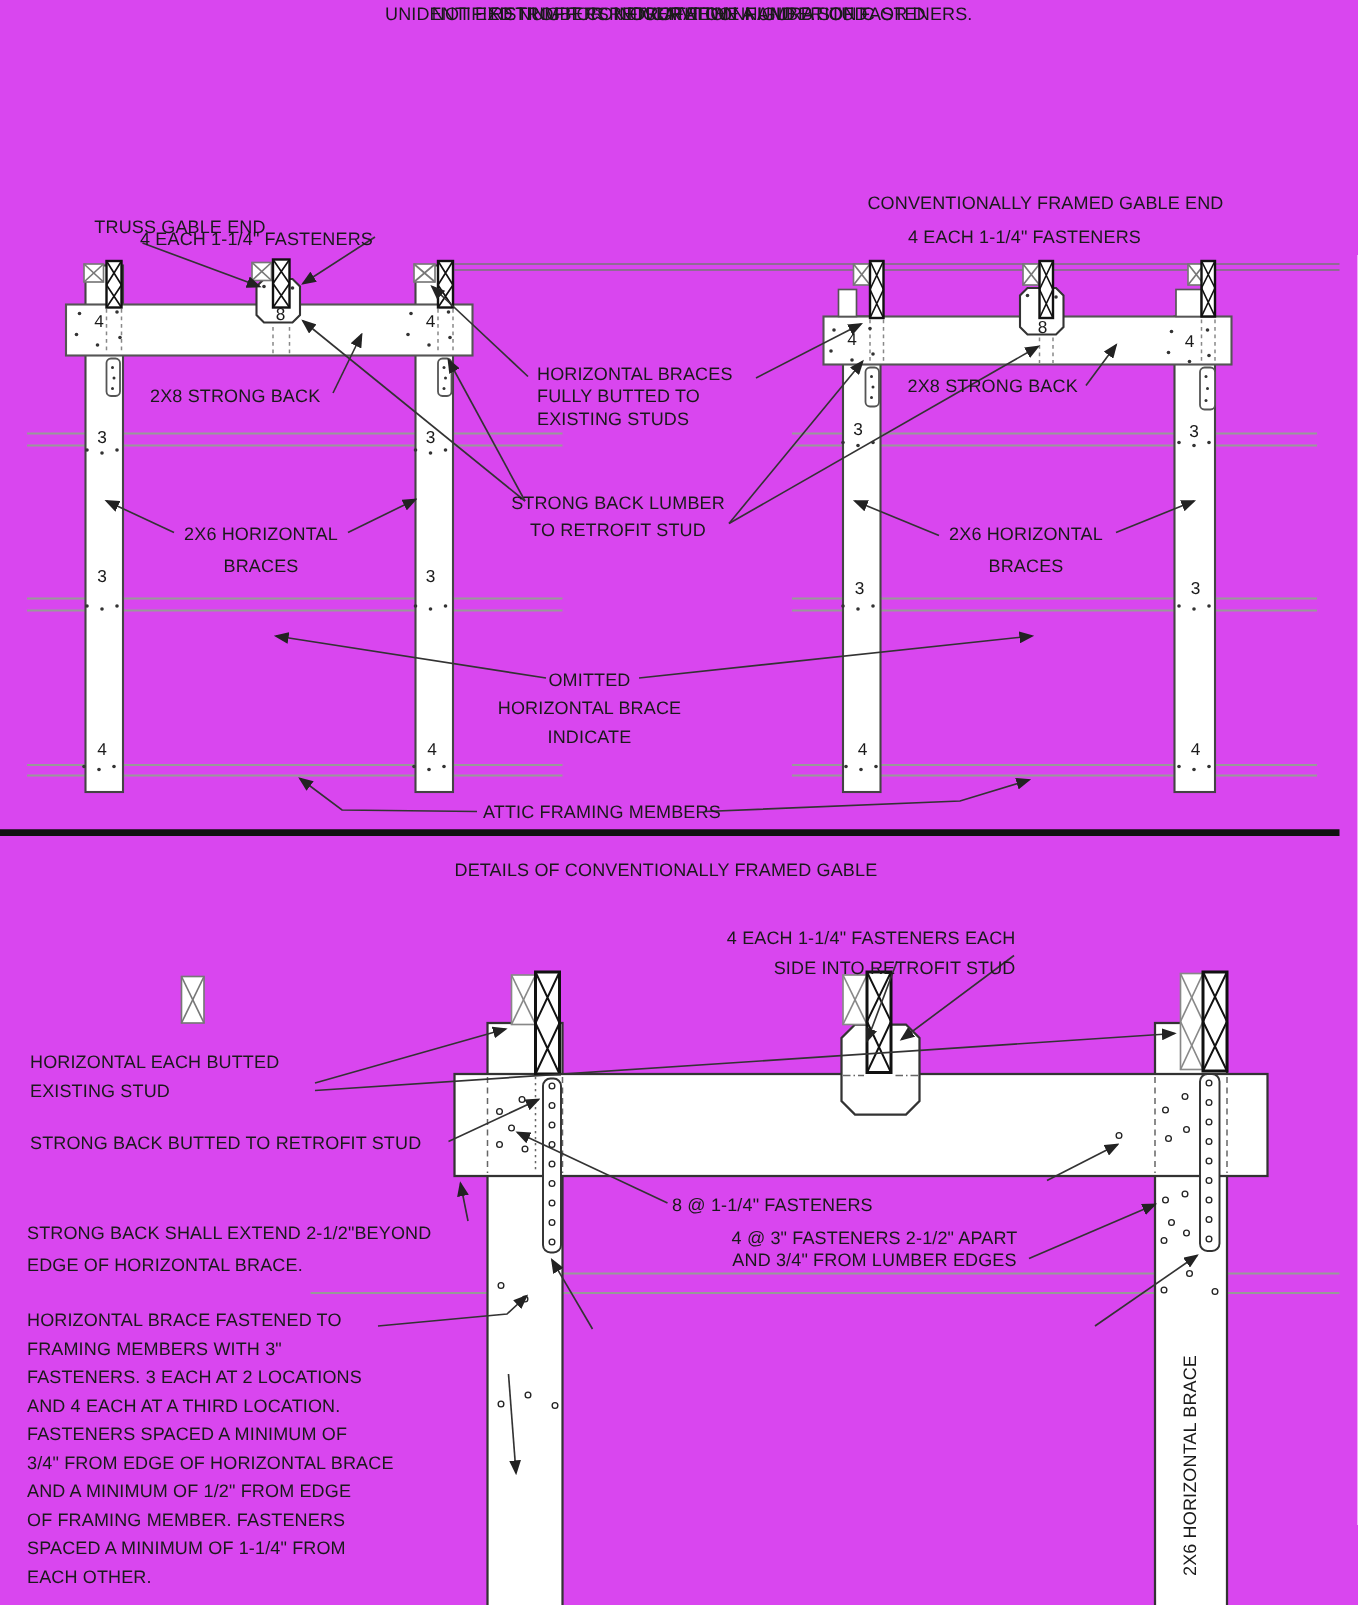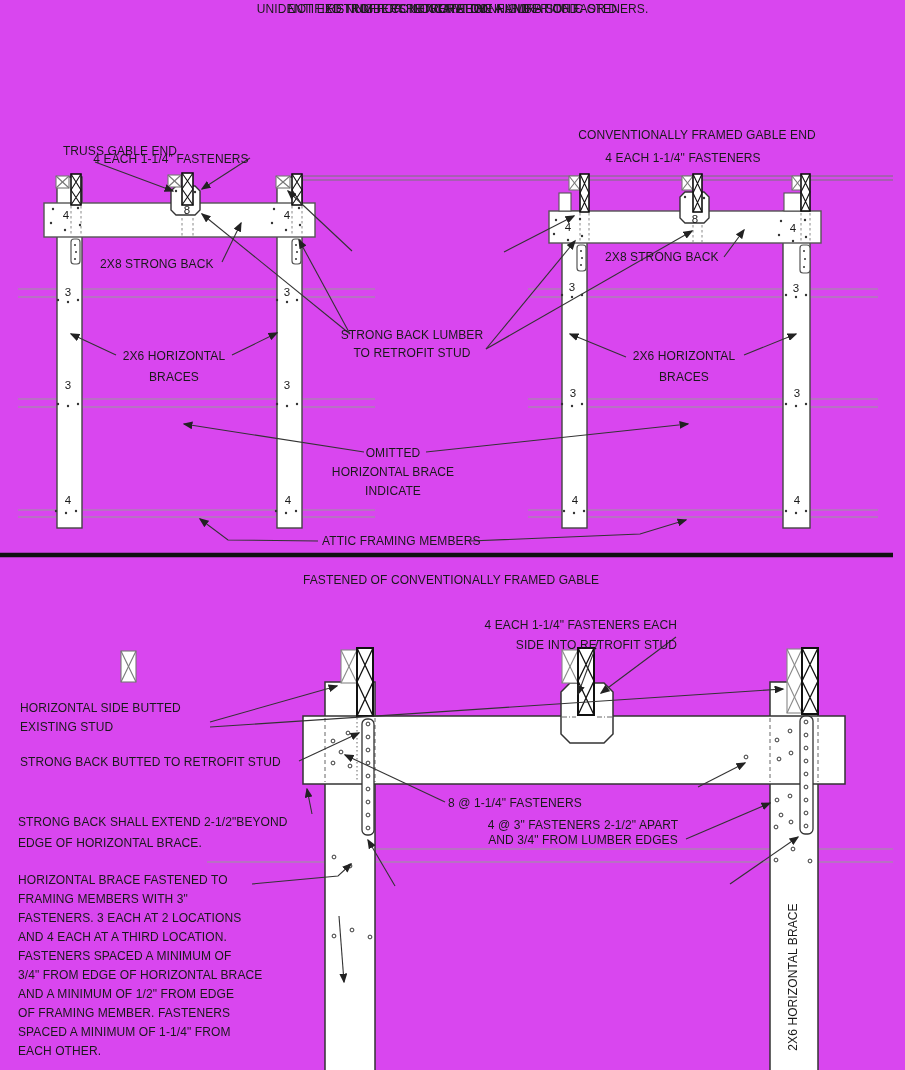--- a/index.html
+++ b/index.html
@@ -353,31 +353,34 @@
 <div class="lbl ctr" style="left:577px;top:126px;width:240px">CONVENTIONALLY FRAMED GABLE END</div>
 <div class="lbl ctr" style="left:563px;top:149px;width:240px">4 EACH 1-1/4" FASTENERS</div>
 
 <div class="lbl" style="left:100px;top:255px">2X8 STRONG BACK</div>
 <div class="lbl" style="left:605px;top:248px">2X8 STRONG BACK</div>
 <div class="lbl ctr" style="left:84px;top:346px;width:180px;line-height:21px">2X6 HORIZONTAL
 BRACES</div>
 <div class="lbl ctr" style="left:594px;top:346px;width:180px;line-height:21px">2X6 HORIZONTAL
 BRACES</div>
 
+<div class="lbl" style="left:358px;top:242px;line-height:15px">HORIZONTAL BRACES
+FULLY BUTTED TO
+EXISTING STUDS</div>
 <div class="lbl ctr" style="left:338px;top:326px;width:148px">STRONG BACK LUMBER
 TO RETROFIT STUD</div>
 <div class="lbl ctr" style="left:328px;top:444px;width:130px;line-height:19px">OMITTED
 HORIZONTAL BRACE
 INDICATE</div>
 <div class="lbl" style="left:322px;top:532px">ATTIC FRAMING MEMBERS</div>
 
-<div class="lbl" style="left:303px;top:571px">FASTENED OF CONVENTIONALLY FRAMED GABLE</div>
+<div class="lbl" style="left:303px;top:571px">DETAILS OF CONVENTIONALLY FRAMED GABLE</div>
 <div class="lbl rt" style="left:455px;top:615px;width:222px;line-height:20px">4 EACH 1-1/4" FASTENERS EACH
 SIDE INTO RETROFIT STUD</div>
-<div class="lbl" style="left:20px;top:699px;line-height:19px">HORIZONTAL SIDE BUTTED
+<div class="lbl" style="left:20px;top:699px;line-height:19px">HORIZONTAL EACH BUTTED
 EXISTING STUD</div>
 <div class="lbl" style="left:20px;top:753px">STRONG BACK BUTTED TO RETROFIT STUD</div>
 <div class="lbl" style="left:18px;top:812px;line-height:21px">STRONG BACK SHALL EXTEND 2-1/2"BEYOND
 EDGE OF HORIZONTAL BRACE.</div>
 <div class="lbl" style="left:448px;top:794px">8 @ 1-1/4" FASTENERS</div>
 <div class="lbl ctr" style="left:463px;top:818px;width:240px;line-height:15px">4 @ 3" FASTENERS 2-1/2" APART
 AND 3/4" FROM LUMBER EDGES</div>
 <div class="lbl" style="left:18px;top:871px;line-height:19px">HORIZONTAL BRACE FASTENED TO
 FRAMING MEMBERS WITH 3"
 FASTENERS.  3 EACH AT 2 LOCATIONS

